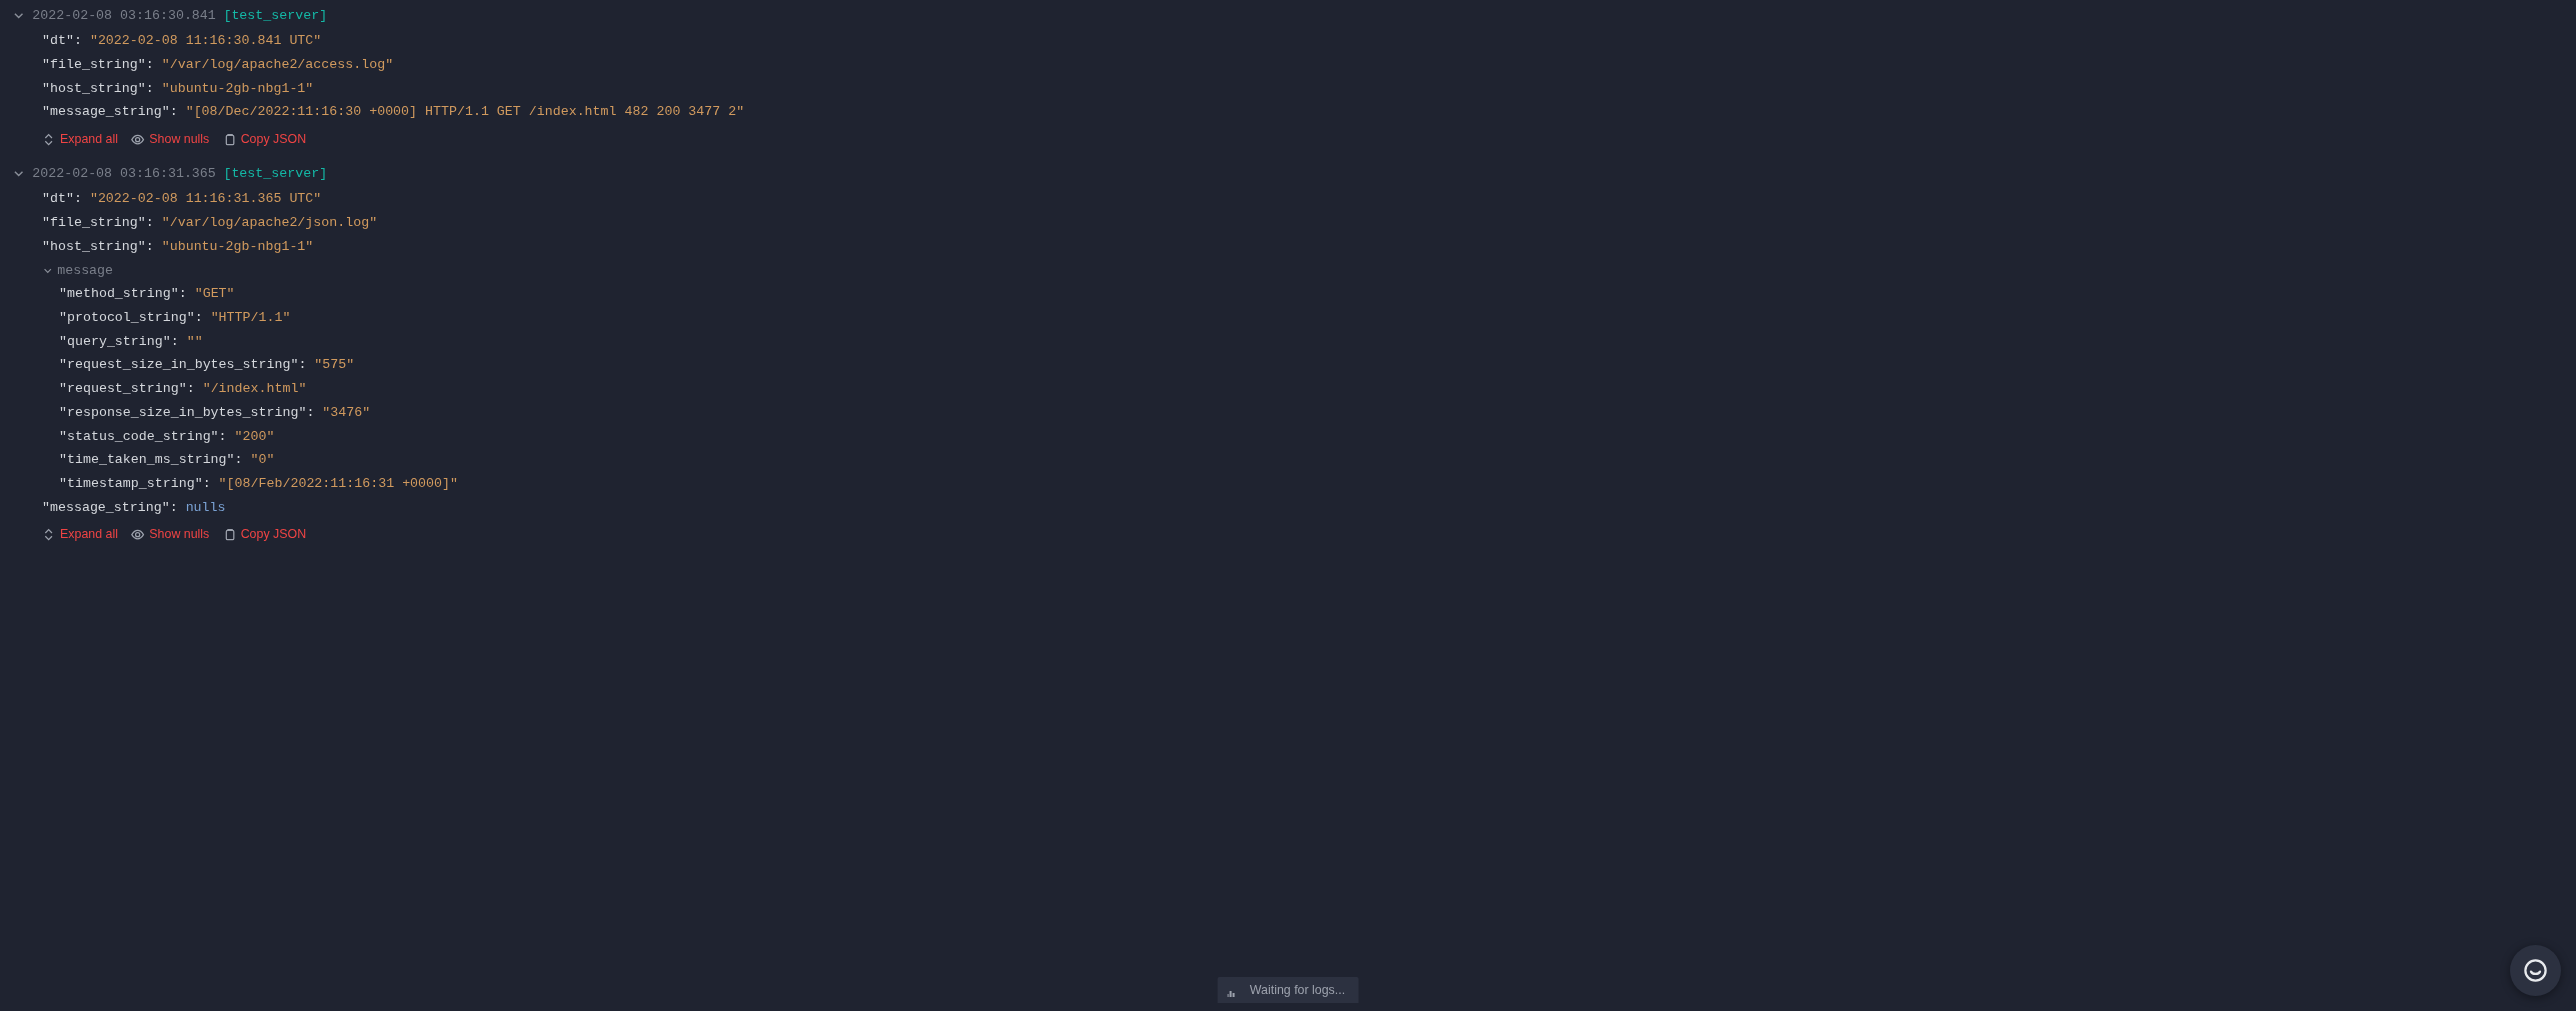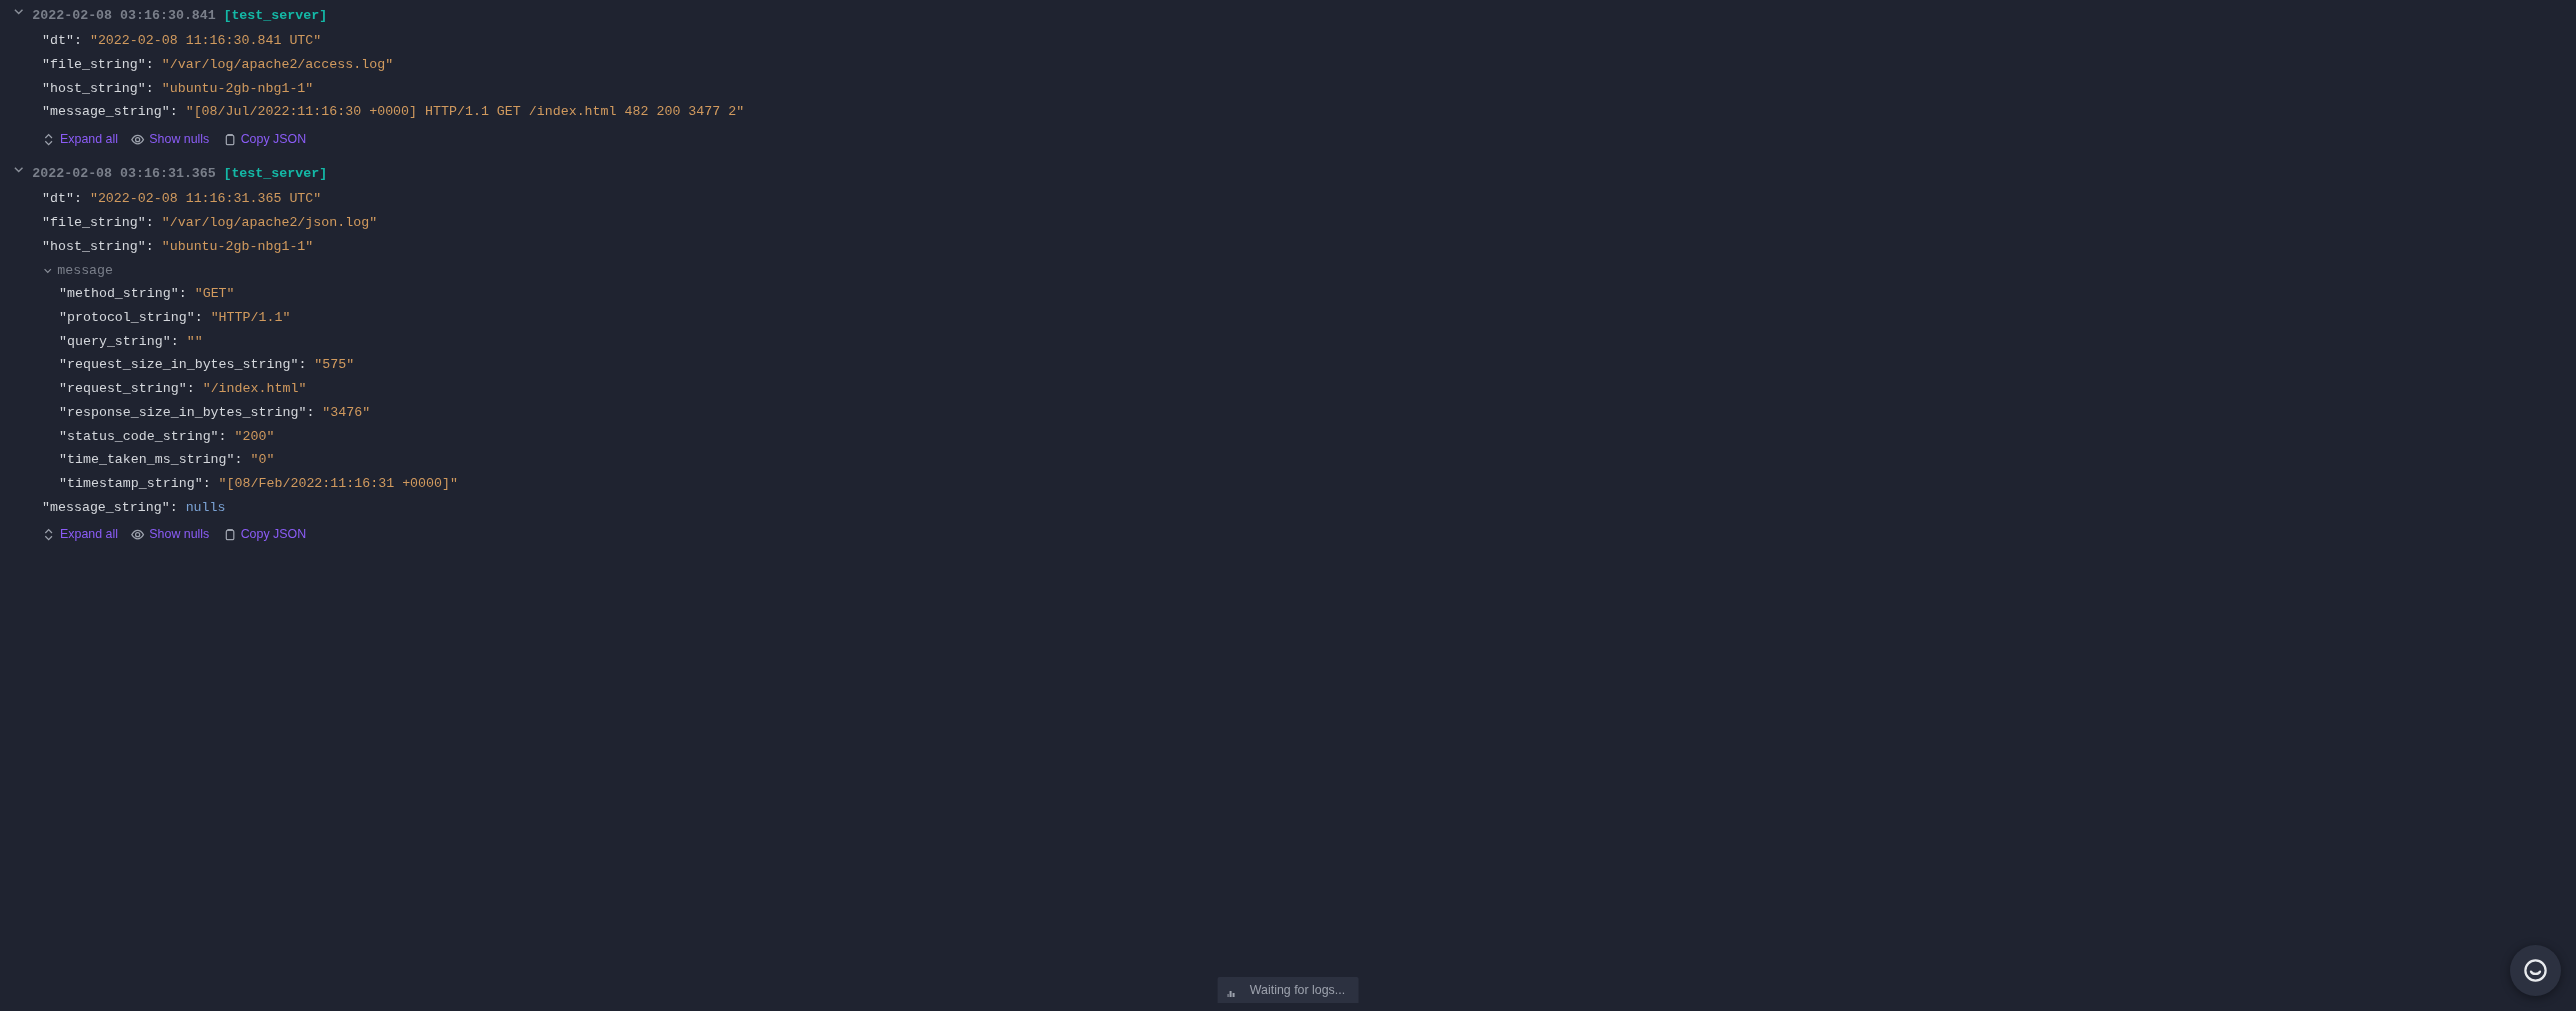--- a/index.html
+++ b/index.html
@@ -10,25 +10,24 @@
   font-size: 13.3px;
   line-height: 1.5;
   min-height: 100vh;
   position: relative;
 }
 .log-entry {
   padding: 1.9px 0 7.6px 0;
 }
 .log-header {
   display: flex;
-  align-items: flex-start;
+  align-items: center;
   gap: 7.6px;
   padding: 3.8px 0 3.8px 13.3px;
   cursor: pointer;
-  font-weight: bold;
 }
 .chevron {
   color: #8a8f99;
   font-size: 10.5px;
   width: 11.4px;
   display: inline-flex;
   justify-content: center;
 }
 .timestamp {
   color: #7a7f8a;
@@ -65,21 +64,21 @@
 .nested-body {
   padding-left: 17px;
 }
 .log-actions {
   display: flex;
   align-items: center;
   gap: 13.3px;
   padding: 5.7px 0 1.9px 0;
   font-family: -apple-system, BlinkMacSystemFont, 'Segoe UI', sans-serif;
   font-size: 12.4px;
-  color: #8b5cf6;
+  color: #ef4444;
 }
 .action-btn {
   display: inline-flex;
   align-items: center;
   gap: 4.8px;
   cursor: pointer;
 }
 .action-btn svg {
   width: 13.3px;
   height: 13.3px;
@@ -150,21 +149,21 @@
           <path d="M2 4 L6 8 L10 4" stroke="#8a8f99" fill="none" stroke-width="1.5"></path>
         </svg>
     </span>
     <span class="timestamp">2022-02-08 03:16:30.841</span>
     <span class="source-tag">[test_server]</span>
   </div>
   <div class="log-body">
     <div class="json-line"><span class="json-key">"dt"</span><span class="colon">: </span><span class="json-string">"<span>2022-02-08 11:16:30.841 UTC</span>"</span></div>
     <div class="json-line"><span class="json-key">"file_string"</span><span class="colon">: </span><span class="json-string">"<span>/var/log/apache2/access.log</span>"</span></div>
     <div class="json-line"><span class="json-key">"host_string"</span><span class="colon">: </span><span class="json-string">"<span>ubuntu-2gb-nbg1-1</span>"</span></div>
-    <div class="json-line"><span class="json-key">"message_string"</span><span class="colon">: </span><span class="json-string">"<span>[08/Jul/2022:11:16:30 +0000] HTTP/1.1 GET /index.html 482 200 3477 2</span>"</span></div>
+    <div class="json-line"><span class="json-key">"message_string"</span><span class="colon">: </span><span class="json-string">"<span>[08/Dec/2022:11:16:30 +0000] HTTP/1.1 GET /index.html 482 200 3477 2</span>"</span></div>
     <div class="log-actions">
       <span class="action-btn">
         <svg viewBox="0 0 16 16">
             <path d="M4 6 L8 2 L12 6 M4 10 L8 14 L12 10"></path>
           </svg>
         <span>Expand all</span>
       </span>
       <span class="action-btn">
         <svg viewBox="0 0 16 16">
             <path d="M1 8 C1 8 4 3 8 3 C12 3 15 8 15 8 C15 8 12 13 8 13 C4 13 1 8 1 8 Z"></path>

